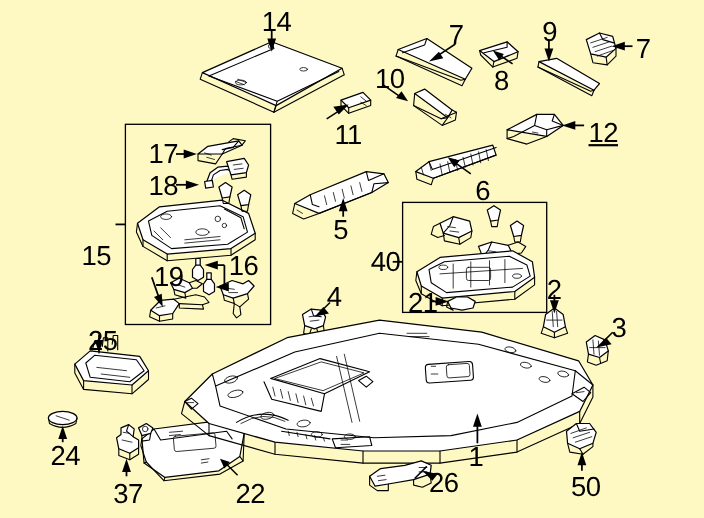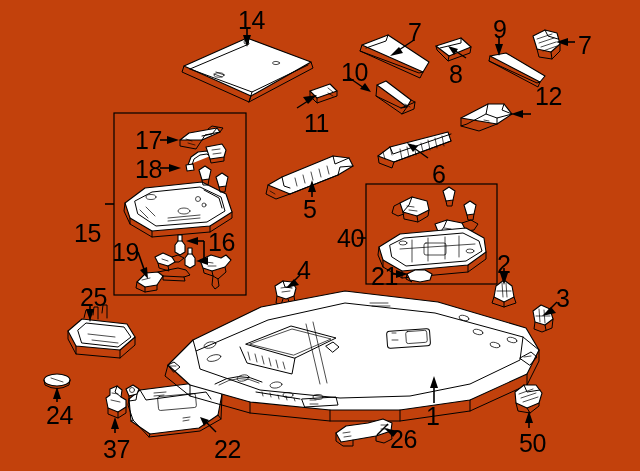--- a/index.html
+++ b/index.html
@@ -8,21 +8,21 @@
     padding: 0;
     background: #ffffff;
   }
   body {
     font-family: "Liberation Sans", sans-serif;
   }
   #diagram-root {
     position: relative;
     width: 640px;
     height: 471px;
-    background: #c2410c;
+    background: #fef9c3;
     overflow: hidden;
   }
   #parts-svg {
     position: absolute;
     left: 0;
     top: 0;
     width: 640px;
     height: 471px;
   }
   .callout-label {
@@ -550,34 +550,34 @@
 
   </svg>
 
   <div class="callout-label" style="left:238px; top:8px;">14</div>
   <div class="callout-label" style="left:408px; top:20px;">7</div>
   <div class="callout-label" style="left:493px; top:17px;">9</div>
   <div class="callout-label" style="left:578px; top:33px;">7</div>
   <div class="callout-label" style="left:341px; top:60px;">10</div>
   <div class="callout-label" style="left:449px; top:62px;">8</div>
   <div class="callout-label" style="left:287px; top:111px;margin-left:17px;">11</div>
-  <div class="callout-label" style="left:535px; top:84px;">12</div>
+  <div class="callout-label" style="left:535px; top:109px;text-decoration:underline;">12</div>
   <div class="callout-label" style="left:135px; top:128px;">17</div>
   <div class="callout-label" style="left:135px; top:157px;">18</div>
   <div class="callout-label" style="left:432px; top:162px;">6</div>
   <div class="callout-label" style="left:74px;  top:193px;margin-top:28px;">15</div>
   <div class="callout-label" style="left:303px; top:197px;">5</div>
   <div class="callout-label" style="left:337px; top:226px;">40</div>
   <div class="callout-label" style="left:208px; top:230px;">16</div>
-  <div class="callout-label" style="left:112px; top:240px;">19</div>
+  <div class="callout-label" style="left:140px; top:240px;">19</div>
   <div class="callout-label" style="left:297px; top:258px;">4</div>
   <div class="callout-label" style="left:497px; top:252px;">2</div>
   <div class="callout-label" style="left:371px; top:264px;">21</div>
   <div class="callout-label" style="left:556px; top:286px;">3</div>
-  <div class="callout-label" style="left:80px;  top:285px;">25</div>
+  <div class="callout-label" style="left:80px;  top:298px;">25</div>
   <div class="callout-label" style="left:46px;  top:403px;">24</div>
   <div class="callout-label" style="left:103px; top:437px;">37</div>
   <div class="callout-label" style="left:214px; top:437px;text-align:right;">22</div>
   <div class="callout-label" style="left:426px; top:404px;">1</div>
   <div class="callout-label" style="left:390px; top:427px;">26</div>
   <div class="callout-label" style="left:519px; top:431px;">50</div>
 
 </div>
 
 </body></html>

